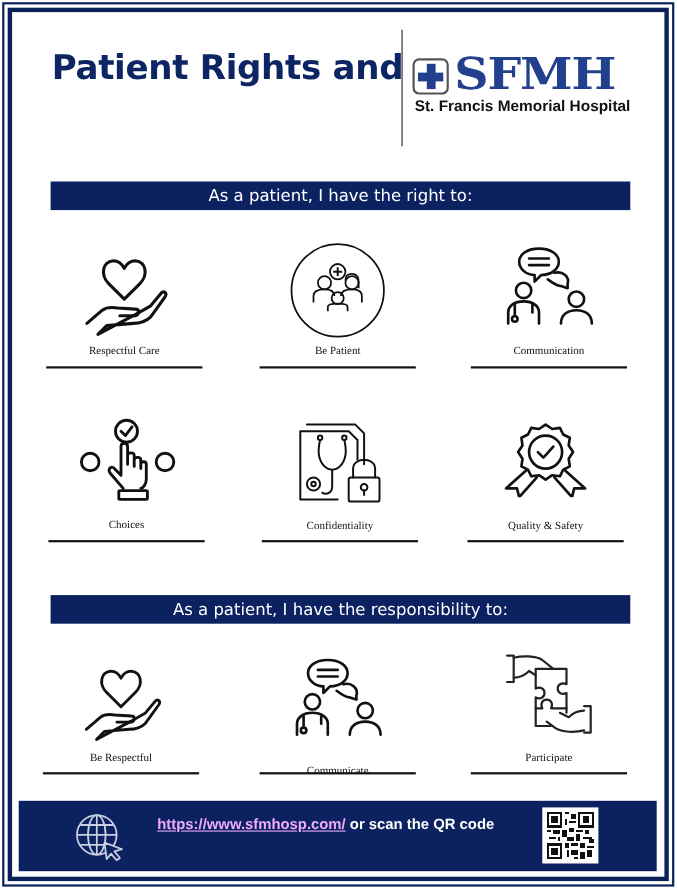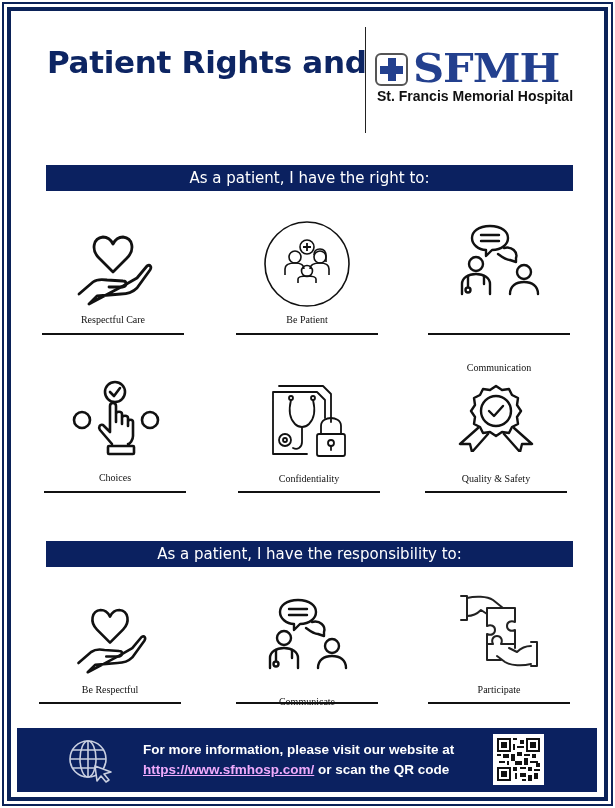--- a/index.html
+++ b/index.html
@@ -127,21 +127,21 @@
       <path d="M25 11 H43 M25 17 H43"></path>
       <path d="M48 24 C56 22 62 28 60 34 L60 38 L54 36 C50 36 46 33 42 30"></path>
       <circle cx="20" cy="40" r="7"></circle>
       <path d="M6 70 V60 C6 54 12 50 20 50 C28 50 34 54 34 60 V70"></path>
       <path d="M12 52 V62 M28 52 V60"></path>
       <circle cx="12" cy="66" r="2.5"></circle>
       <circle cx="68" cy="48" r="7"></circle>
       <path d="M54 70 C54 62 60 58 68 58 C76 58 82 62 82 70"></path>
     </svg>
   </div>
-  <div class="label" style="top:94px;margin-top:48px;">Communication</div>
+  <div class="label" style="top:94px;">Communication</div>
   <div class="rule" style="top:113px;"></div>
 </div>
 
 <div class="item" style="left:44px; top:378px;">
   <div class="icon-wrap" style="top:2px;">
     <svg width="94" height="80" viewBox="0 0 94 80" fill="none" stroke="#111" stroke-width="2.6" stroke-linecap="round" stroke-linejoin="round">
       <circle cx="47" cy="12" r="10"></circle>
       <path d="M42 12 L46 16 L52 8"></path>
       <circle cx="14" cy="40" r="8"></circle>
       <circle cx="82" cy="40" r="8"></circle>
@@ -239,21 +239,20 @@
 </div>
 
 <div class="footer">
   <svg class="globe" width="48" height="46" viewBox="0 0 48 46" fill="none" stroke="#c9cfe0" stroke-width="1.6" stroke-linejoin="round">
     <circle cx="21" cy="21" r="18"></circle>
     <ellipse cx="21" cy="21" rx="8" ry="18"></ellipse>
     <path d="M3 21 H39 M6 12 H36 M6 30 H30 M21 3 V39"></path>
     <path d="M28 28 L44 34 L37 36 L42 42 L39 44 L34 38 L30 43 Z" fill="#0b2160"></path>
   </svg>
   <div class="info">
-    <div>For more information, please visit our website at</div>
     <div><a href="#">https://www.sfmhosp.com/</a><span> or scan the QR code</span></div>
   </div>
   <div class="qr">
     <svg width="43" height="43" viewBox="0 0 21 21" shape-rendering="crispEdges" fill="#111">
       <rect x="0" y="0" width="7" height="7"></rect>
         <rect x="1" y="1" width="5" height="5" fill="#fff"></rect>
         <rect x="2" y="2" width="3" height="3"></rect>
       <rect x="14" y="0" width="7" height="7"></rect>
         <rect x="15" y="1" width="5" height="5" fill="#fff"></rect>
         <rect x="16" y="2" width="3" height="3"></rect>

